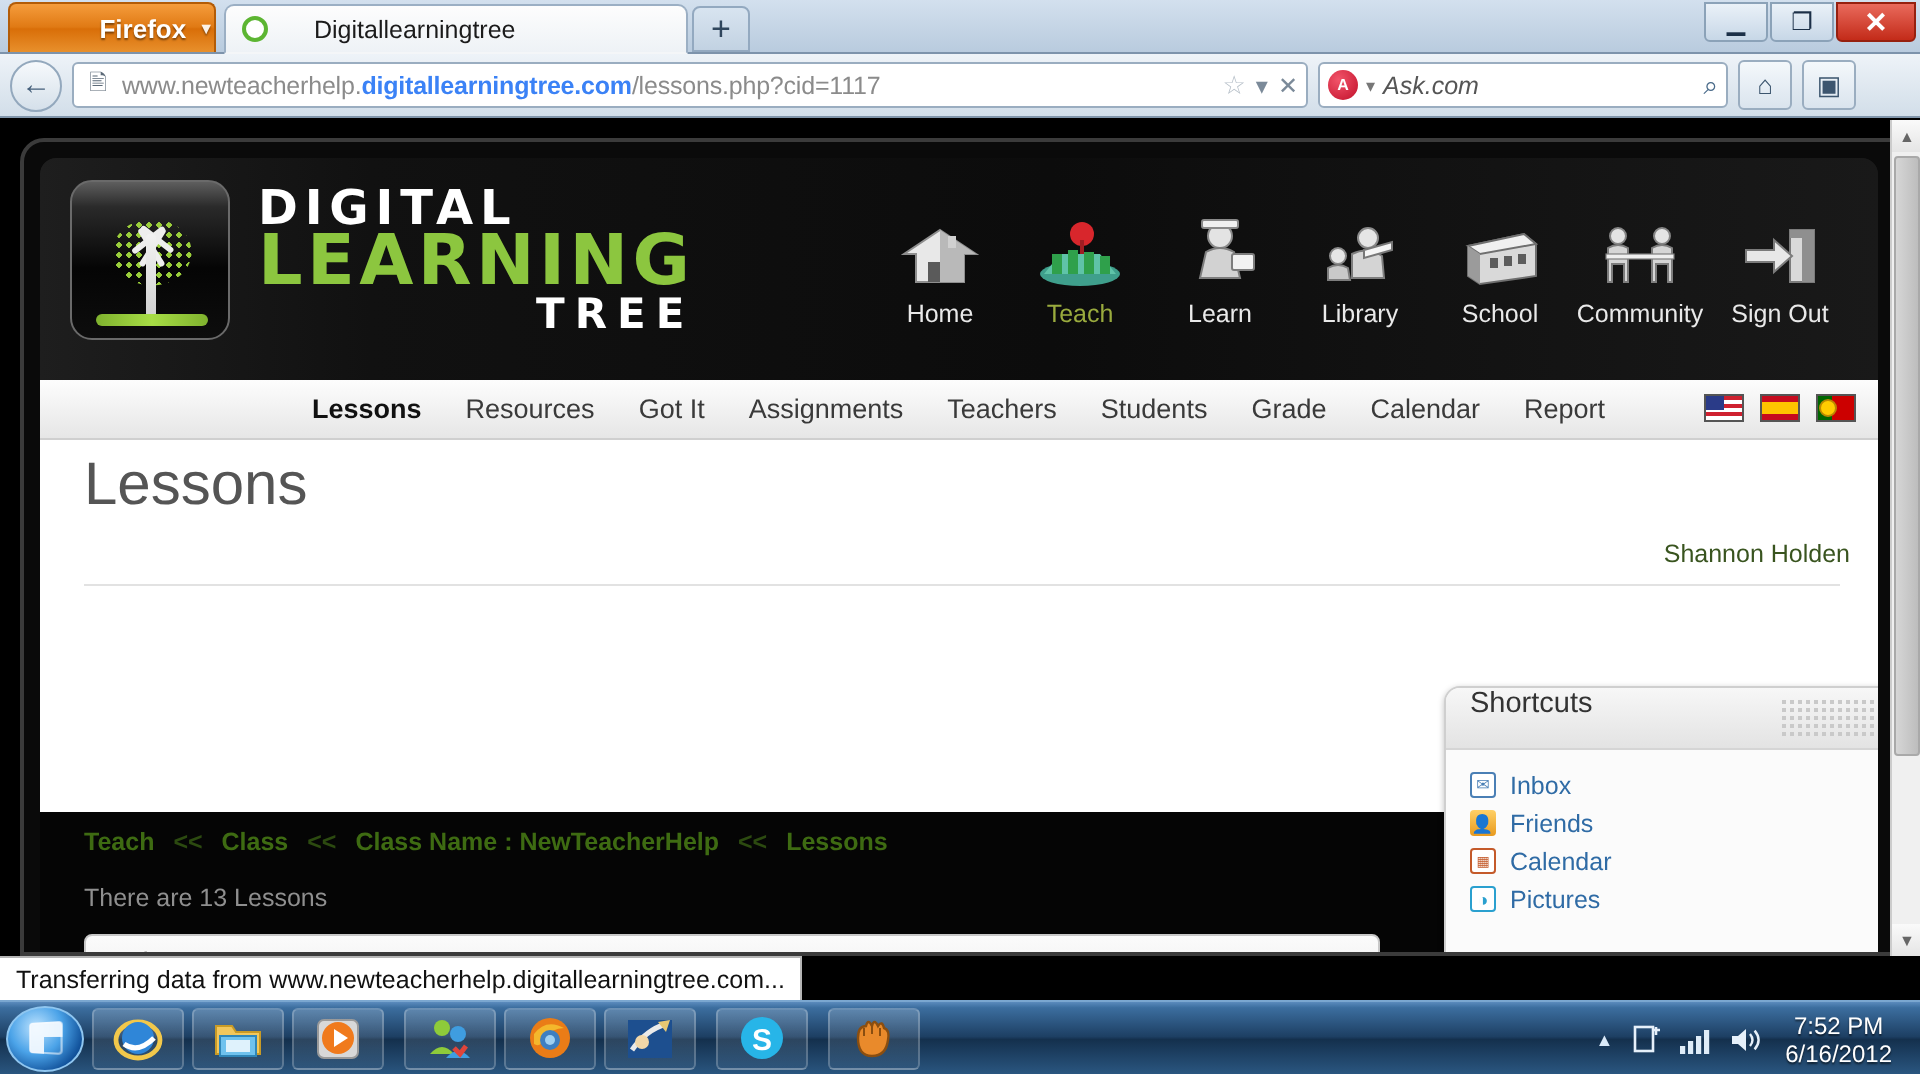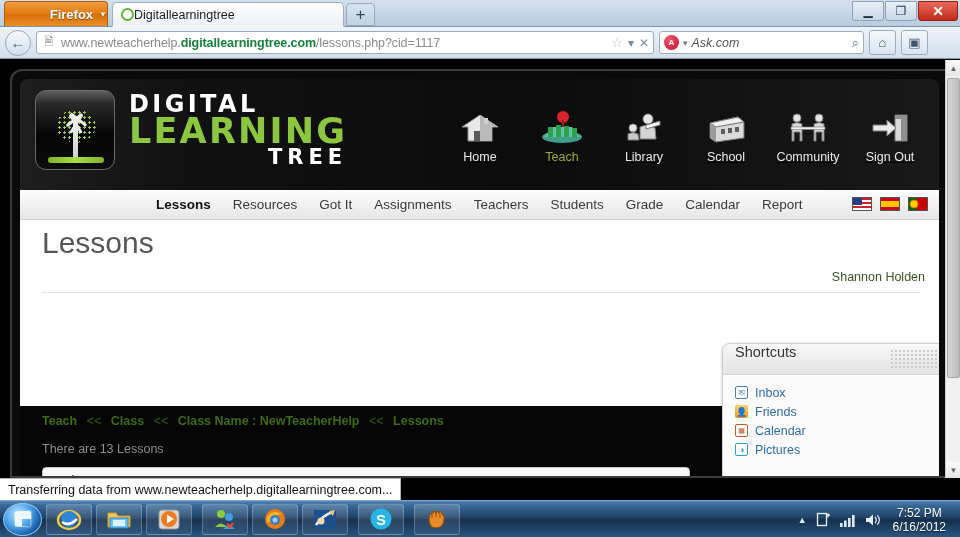--- a/index.html
+++ b/index.html
@@ -26,21 +26,21 @@
     display:flex; align-items:center; justify-content:flex-end; gap:6px;
     cursor:pointer;
   }
   .ff-button .caret{ font-size:8px; opacity:.9; }
 
   .tab{
     position:absolute; left:112px; top:2px; width:232px; height:25px;
     background:linear-gradient(#fdfdfd,#eef2f6);
     border:1px solid #9bafc4; border-bottom:1px solid #f4f6f8;
     border-radius:5px 5px 0 0;
-    display:flex; align-items:center; padding:0 8px; gap:0;
+    display:flex; align-items:center; padding:0 8px; gap:23px;
     font-size:12.5px; color:#1b1b1b; cursor:pointer;
   }
   .tab-favicon{
     width:13px; height:13px; border-radius:50%;
     border:2.5px solid #5cb532; background:#fff; flex:none;
   }
   .tab-label{ overflow:hidden; white-space:nowrap; text-overflow:ellipsis; }
 
   .newtab{
     position:absolute; left:346px; top:3px; width:29px; height:23px;
@@ -84,21 +84,21 @@
   }
   .site-icon{
     width:16px;height:15px;flex:none;
     display:flex;align-items:center;justify-content:center;
     color:#5c6a78;font-size:11px;
   }
   .url-text{
     flex:1; font-size:12.5px; color:#8b8b8b; white-space:nowrap;
     overflow:hidden; letter-spacing:-.1px;
   }
-  .url-text b{ color:#15803d; font-weight:bold; }
+  .url-text b{ color:#3b82f6; font-weight:bold; }
   .url-icons{ display:flex; align-items:center; gap:5px; color:#7b8a99; font-size:12px; flex:none; }
   .star{ color:#b6bfc8; font-size:13px; }
 
   .searchbar{
     width:205px; height:23px; background:#fff;
     border:1px solid #9aadc0; border-radius:3px;
     display:flex; align-items:center; padding:0 4px; gap:4px; flex:none;
   }
   .ask-logo{
     width:15px;height:15px;border-radius:50%;
@@ -162,21 +162,21 @@
   .b4{ left:49px; top:15px; width:2.5px; height:20px; transform:rotate(-52deg); }
   .ground{
     position:absolute; left:12px; bottom:6px; width:56px; height:6px;
     border-radius:3px; background:linear-gradient(90deg,#7fb22e,#a7dd45,#7fb22e);
   }
   .logo-text{ line-height:.93; }
   .lt1{ font-size:24px; font-weight:bold; color:#fff; letter-spacing:3.4px; font-family:"DejaVu Sans",sans-serif; }
   .lt2{ font-size:35px; font-weight:bold; color:#8cc63f; letter-spacing:2.2px; font-family:"DejaVu Sans",sans-serif; }
   .lt3{ font-size:21px; font-weight:bold; color:#fff; letter-spacing:5px; text-align:right; font-family:"DejaVu Sans",sans-serif; }
 
-  .topnav{ position:absolute; right:14px; top:24px; display:flex; gap:12px;text-decoration:underline; }
+  .topnav{ position:absolute; right:14px; top:24px; display:flex; gap:0; }
   .topnav-item{
     width:70px; display:flex; flex-direction:column; align-items:center; gap:5px;
     cursor:pointer; text-decoration:none;
   }
   .topnav-icon{ height:42px; display:flex; align-items:flex-end; justify-content:center; }
   .topnav-label{ font-size:12.5px; color:#e9e9e9; }
   .topnav-item.active .topnav-label{ color:#9aab3e; }
 
   
   .menubar{
@@ -448,20 +448,31 @@
                   <rect x="16" y="16" width="5" height="12" fill="#2fa04b"></rect>
                   <rect x="24" y="17" width="5" height="11" fill="#2fa04b"></rect>
                   <rect x="32" y="19" width="5" height="9" fill="#2fa04b"></rect>
                   <circle cx="23" cy="8" r="6" fill="#d8262c"></circle>
                   <rect x="22" y="11" width="2" height="7" fill="#a01d22"></rect>
                 </svg>
               </span>
               <span class="topnav-label">Teach</span>
             </a>
 
+            <a class="topnav-item">
+              <span class="topnav-icon">
+                <svg width="40" height="36" viewBox="0 0 40 36">
+                  <circle cx="20" cy="9" r="6" fill="#e3e3e3" stroke="#8a8a8a"></circle>
+                  <rect x="11" y="1" width="18" height="4" rx="1" fill="#f0f0f0" stroke="#8a8a8a"></rect>
+                  <path d="M13 17 Q20 13 27 17 L30 30 L10 30 Z" fill="#d2d2d2" stroke="#7d7d7d"></path>
+                  <rect x="26" y="18" width="11" height="8" rx="1" fill="#f2f2f2" stroke="#7d7d7d"></rect>
+                </svg>
+              </span>
+              <span class="topnav-label">Learn</span>
+            </a>
 
             <a class="topnav-item">
               <span class="topnav-icon">
                 <svg width="44" height="34" viewBox="0 0 44 34">
                   <circle cx="26" cy="8" r="5" fill="#e6e6e6" stroke="#8a8a8a"></circle>
                   <path d="M18 16 Q26 12 33 17 L34 28 L18 28 Z" fill="#d4d4d4" stroke="#7d7d7d"></path>
                   <circle cx="11" cy="17" r="4" fill="#e6e6e6" stroke="#8a8a8a"></circle>
                   <path d="M6 23 Q11 20 16 23 L17 29 L6 29 Z" fill="#c9c9c9" stroke="#7d7d7d"></path>
                   <polygon points="24,14 38,10 38,14 24,18" fill="#f5f5f5" stroke="#777"></polygon>
                 </svg>

